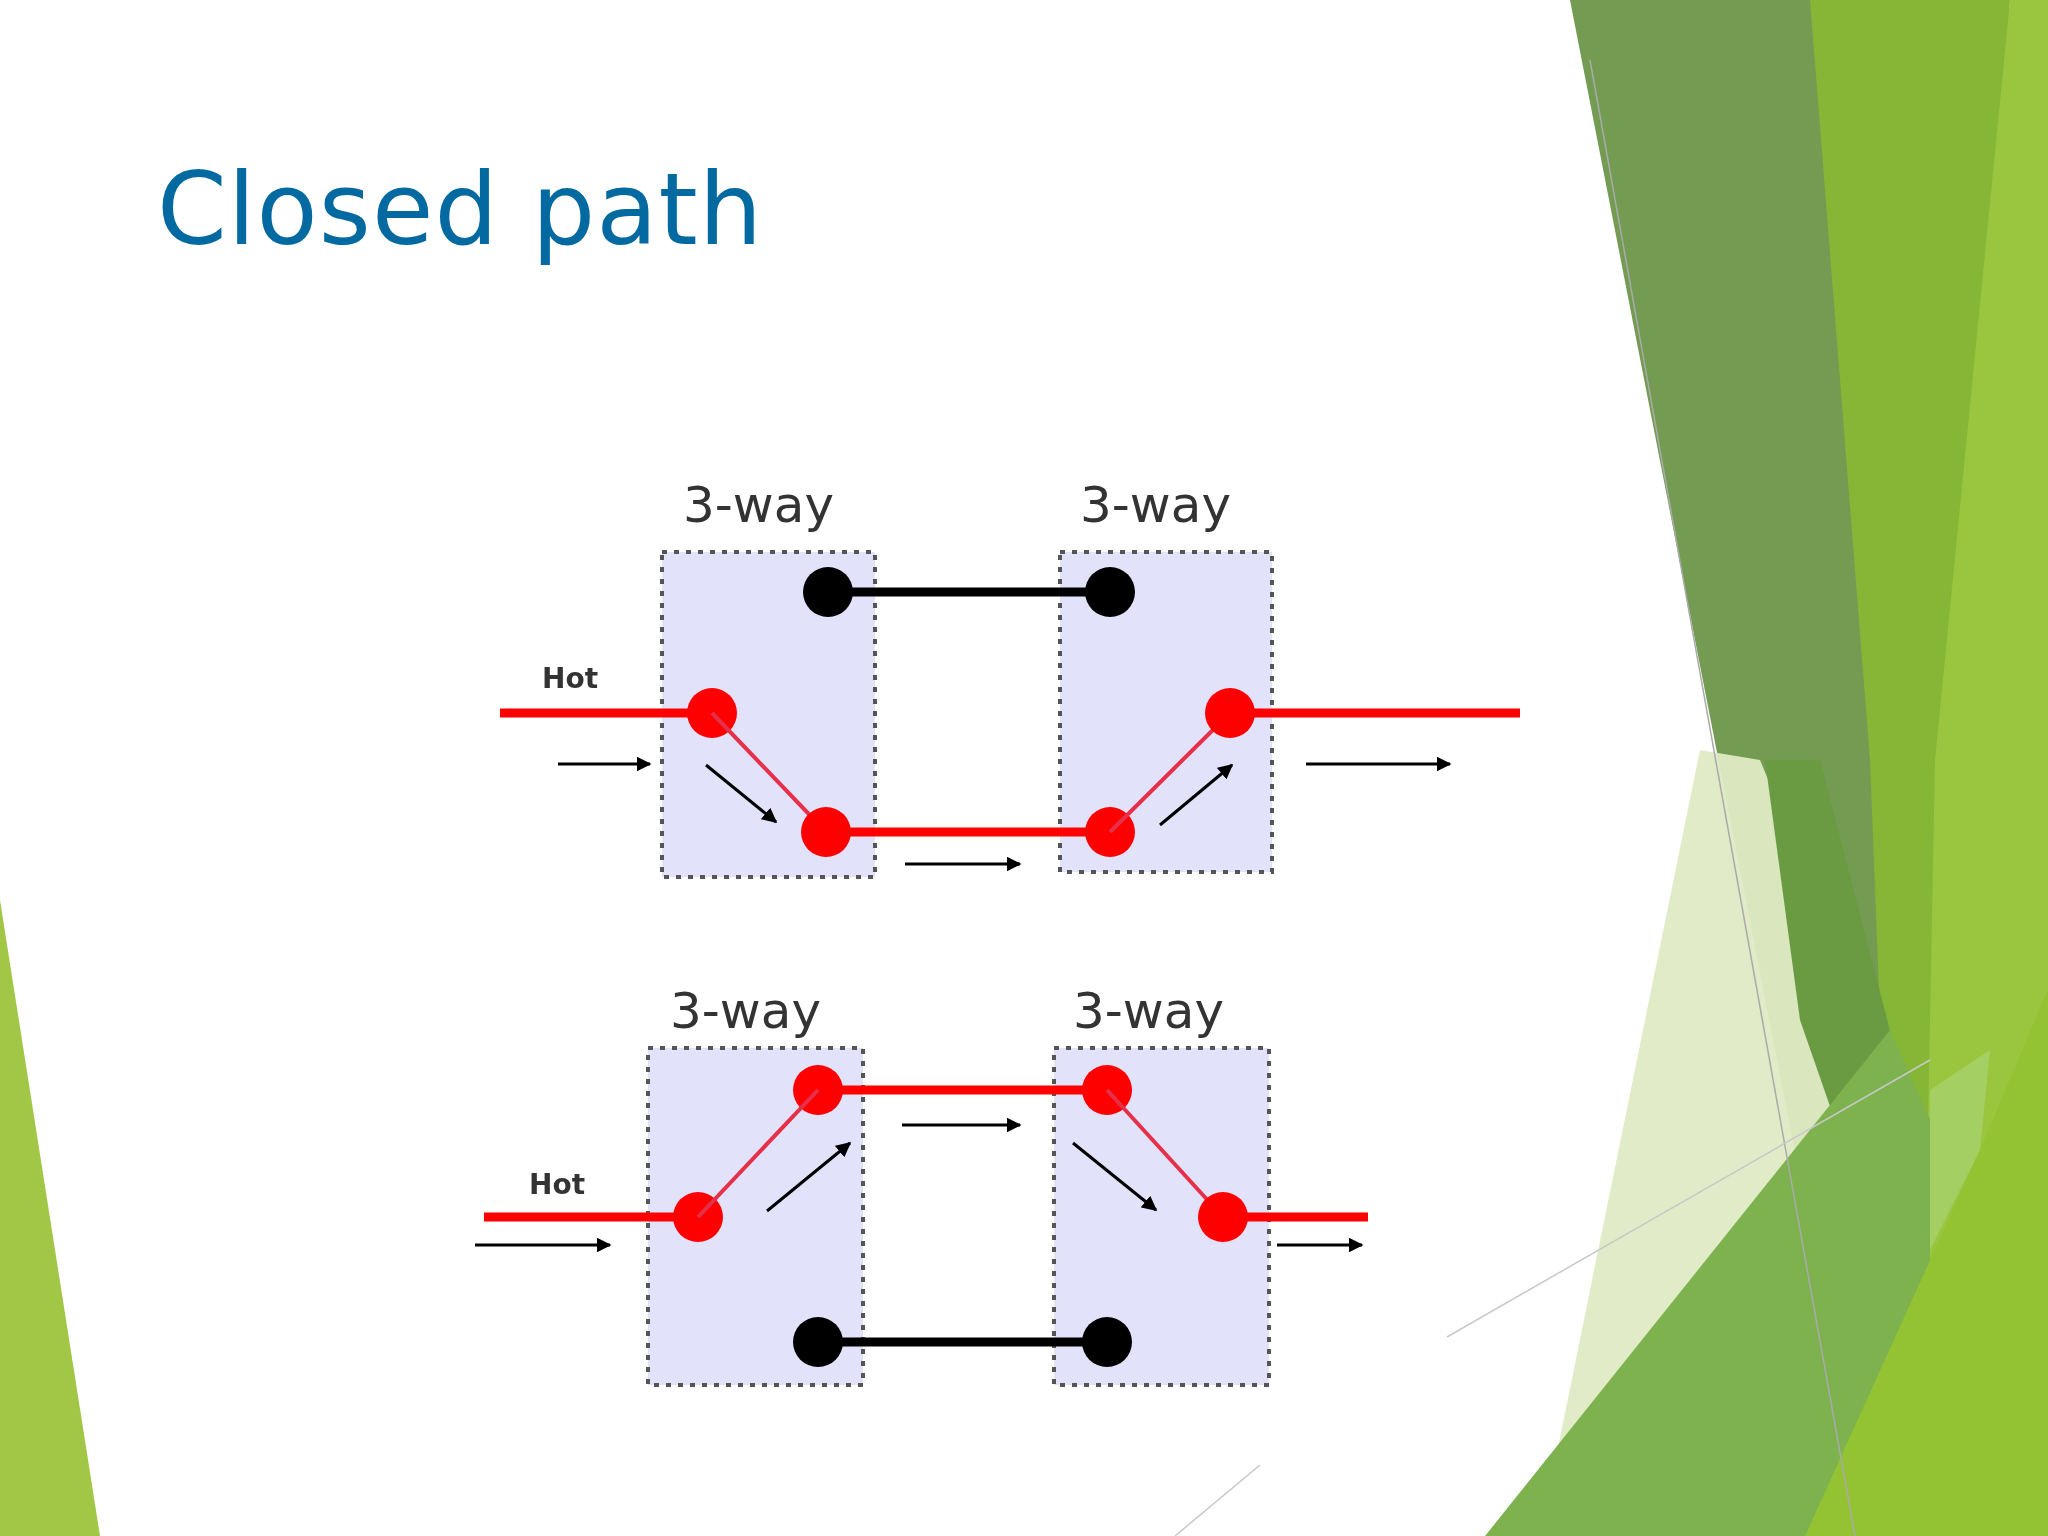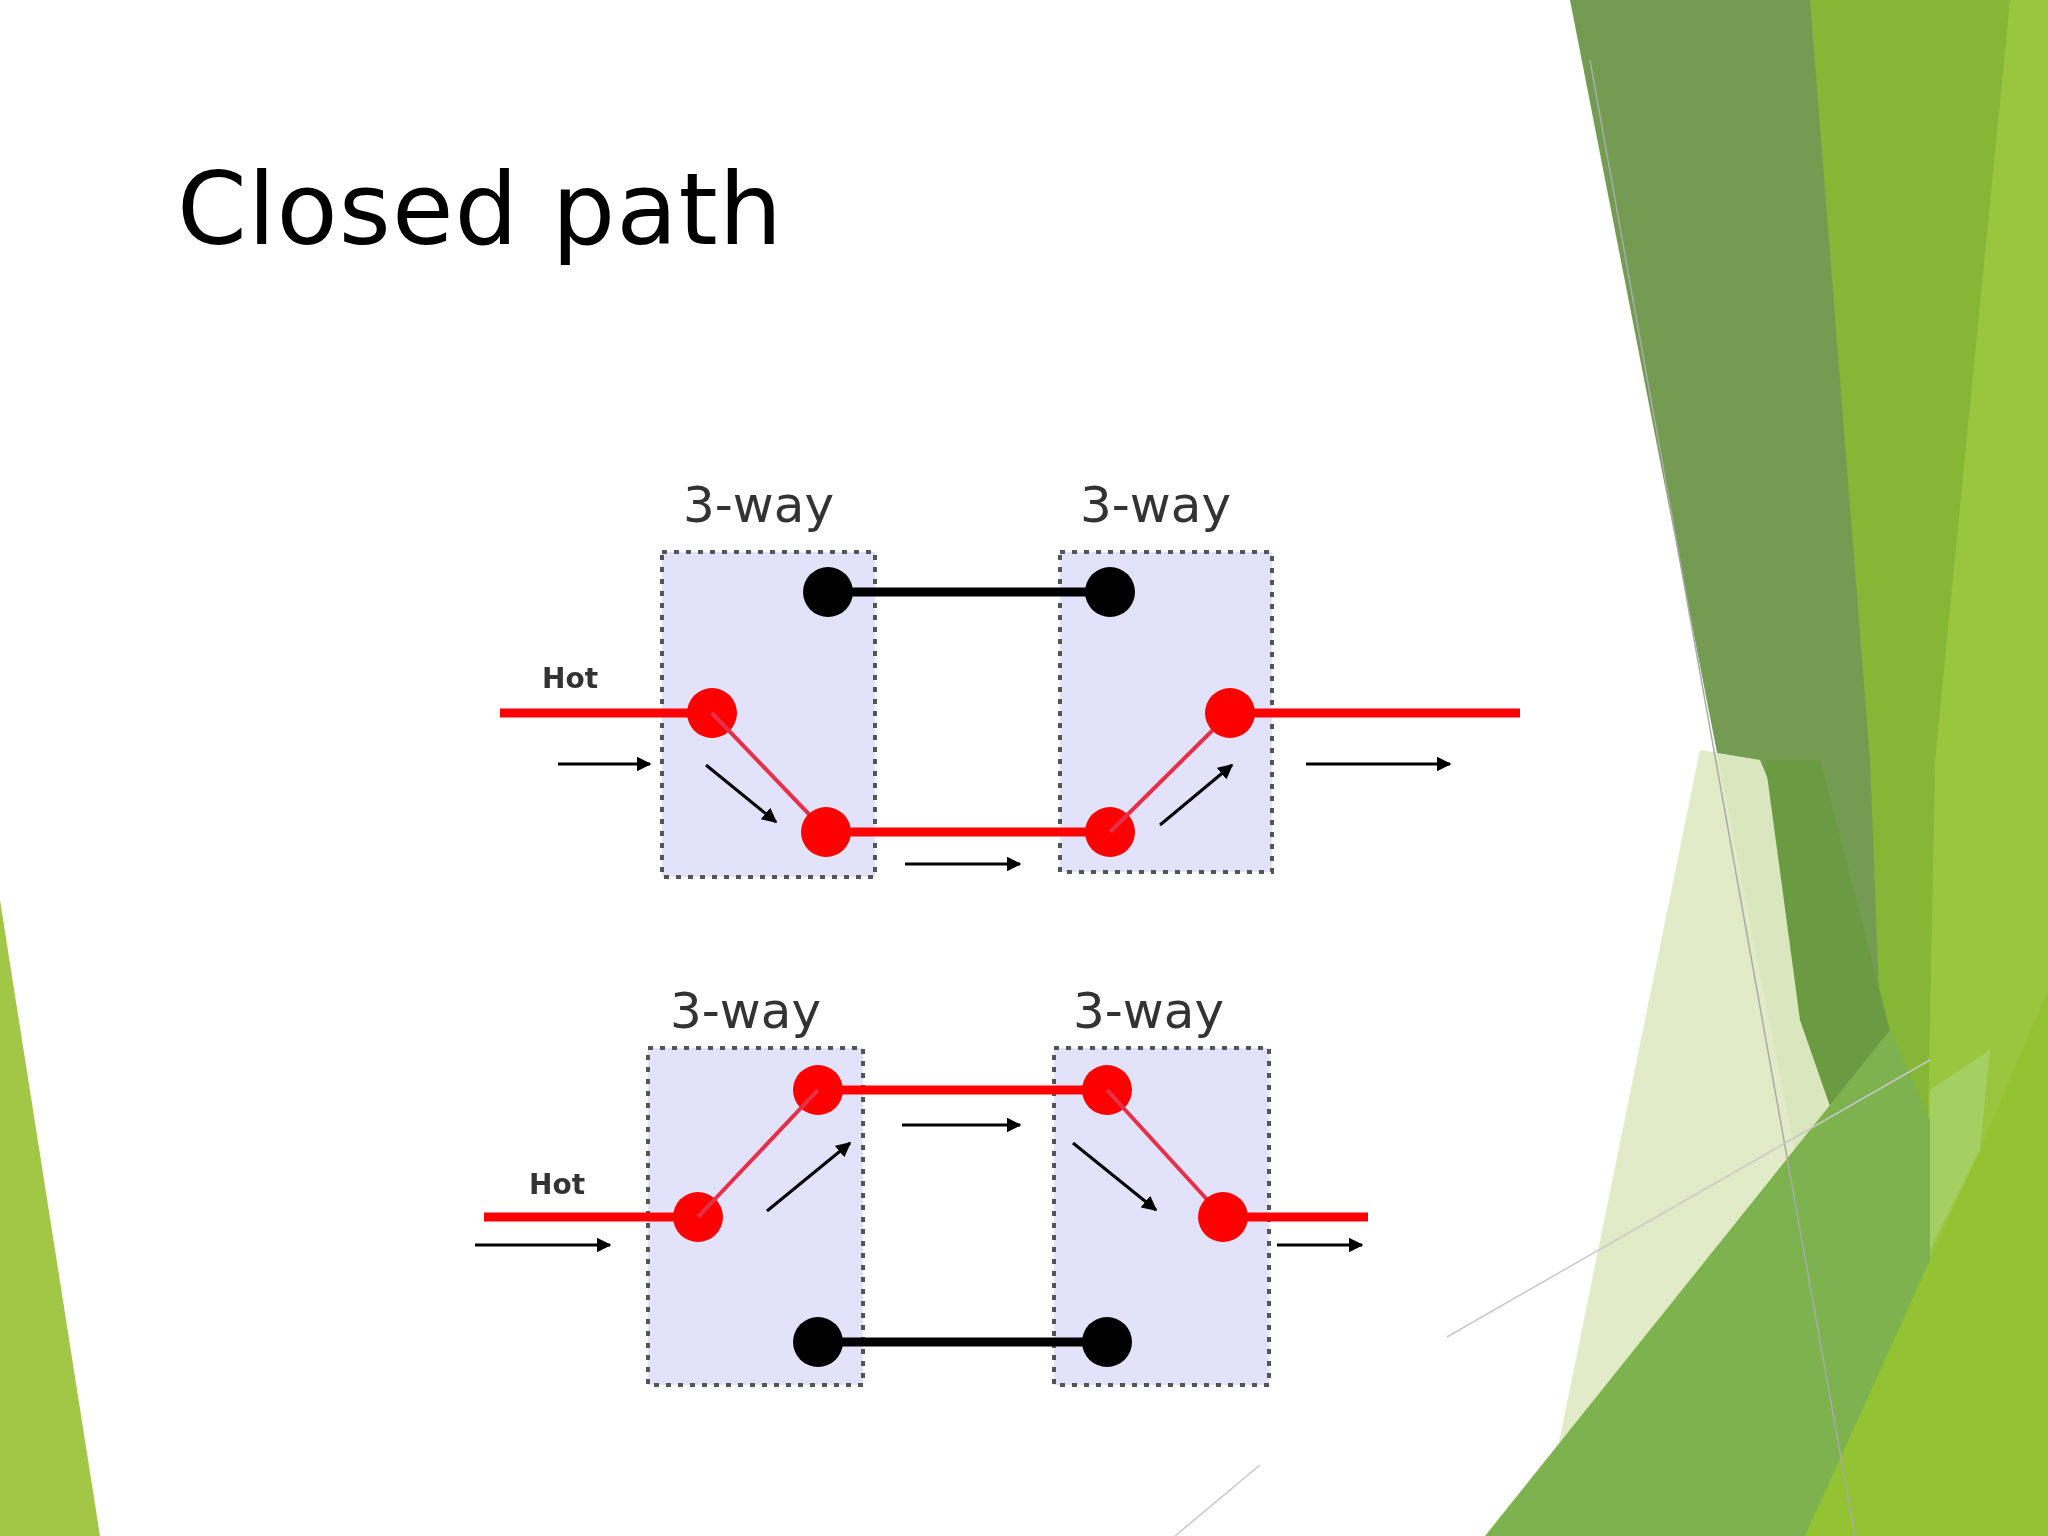--- a/index.html
+++ b/index.html
@@ -5,22 +5,22 @@
   html, body { margin: 0; padding: 0; }
   body {
     width: 2048px; height: 1536px; overflow: hidden;
     background: #ffffff; position: relative;
     font-family: "DejaVu Sans", sans-serif;
   }
   .bg-deco { position: absolute; left: 0; top: 0; width: 2048px; height: 1536px; }
   .slide-title {
     position: absolute; left: 157px; top: 150px;
     font-family: "DejaVu Sans", sans-serif;
-    font-size: 100px; font-weight: 400; color: #000000;
-    letter-spacing: 1px; line-height: 1.2; white-space: nowrap; margin-left: 20px;
+    font-size: 100px; font-weight: 400; color: #0369a1;
+    letter-spacing: 1px; line-height: 1.2; white-space: nowrap;
   }
   .diagram { position: absolute; left: 0; top: 0; width: 2048px; height: 1536px; }
   .diagram text.sw-label {
     font-family: "DejaVu Sans", sans-serif; font-size: 50px; fill: #333;
   }
   .diagram text.hot-label {
     font-family: "DejaVu Sans", sans-serif; font-size: 28px; font-weight: bold; fill: #333;
   }
 </style>
 </head>

